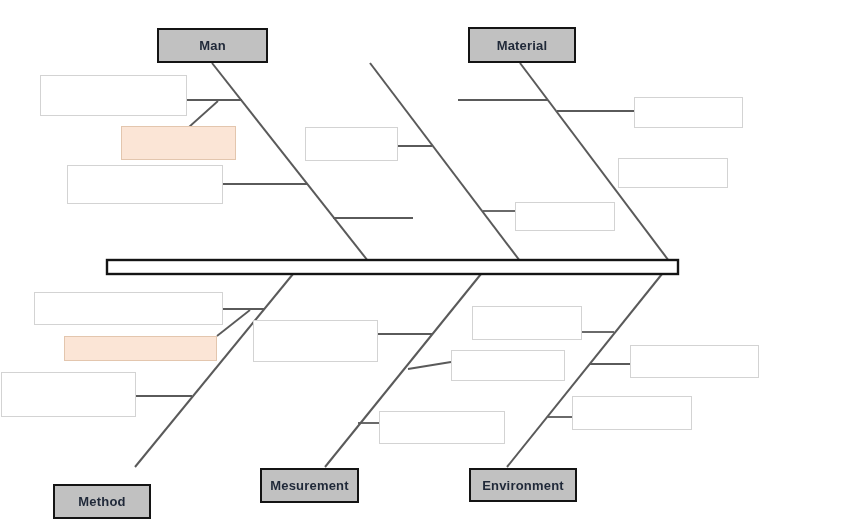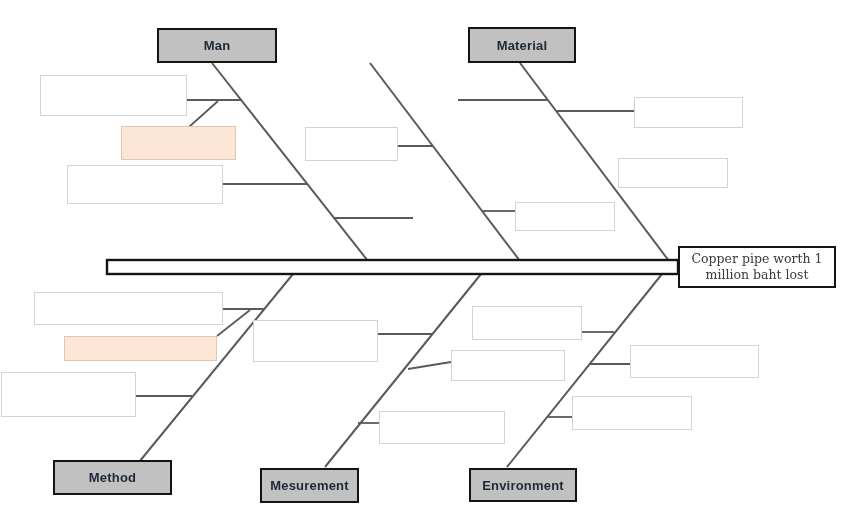--- a/index.html
+++ b/index.html
@@ -64,27 +64,27 @@
     <line class="conn" x1="217" y1="336" x2="250" y2="310"></line>
     <line class="conn" x1="136" y1="396" x2="192" y2="396"></line>
     <line class="conn" x1="378" y1="334" x2="433" y2="334"></line>
     <line class="conn" x1="408" y1="369" x2="451" y2="362"></line>
     <line class="conn" x1="358" y1="423" x2="379" y2="423"></line>
     <line class="conn" x1="582" y1="332" x2="614" y2="332"></line>
     <line class="conn" x1="589" y1="364" x2="630" y2="364"></line>
     <line class="conn" x1="548" y1="417" x2="572" y2="417"></line>
   </svg>
 
-  <div class="header" style="left:157px;top:28px;width:120px;height:35px;">
+  <div class="header" style="left:157px;top:28px;width:111px;height:35px;">
     <span>Man</span>
   </div>
   <div class="header" style="left:468px;top:27px;width:108px;height:36px;text-align:center;">
     <span>Material</span>
   </div>
-  <div class="header" style="left:53px;top:460px;width:119px;height:35px;align-items:center;">
+  <div class="header" style="left:53px;top:484px;width:98px;height:35px;align-items:center;">
     <span>Method</span>
   </div>
   <div class="header" style="left:260px;top:468px;width:99px;height:35px;">
     <span>Mesurement</span>
   </div>
   <div class="header" style="left:469px;top:468px;width:108px;height:34px;">
     <span>Environment</span>
   </div>
 
   <div class="cause" style="left:40px;top:75px;width:147px;height:41px;"></div>
@@ -102,18 +102,14 @@
   <div class="cause" style="left:1px;top:372px;width:135px;height:45px;"></div>
 
   <div class="cause" style="left:253px;top:320px;width:125px;height:42px;"></div>
   <div class="cause" style="left:451px;top:350px;width:114px;height:31px;"></div>
   <div class="cause" style="left:379px;top:411px;width:126px;height:33px;"></div>
 
   <div class="cause" style="left:472px;top:306px;width:110px;height:34px;"></div>
   <div class="cause" style="left:630px;top:345px;width:129px;height:33px;"></div>
   <div class="cause" style="left:572px;top:396px;width:120px;height:34px;"></div>
 
-  <div class="effect" style="left:678px;top:246px;width:158px;height:42px;">
-    <span>Copper pipe worth 1</span>
-    <span>million baht lost</span>
-  </div>
 
 </div>
 
 </body></html>

